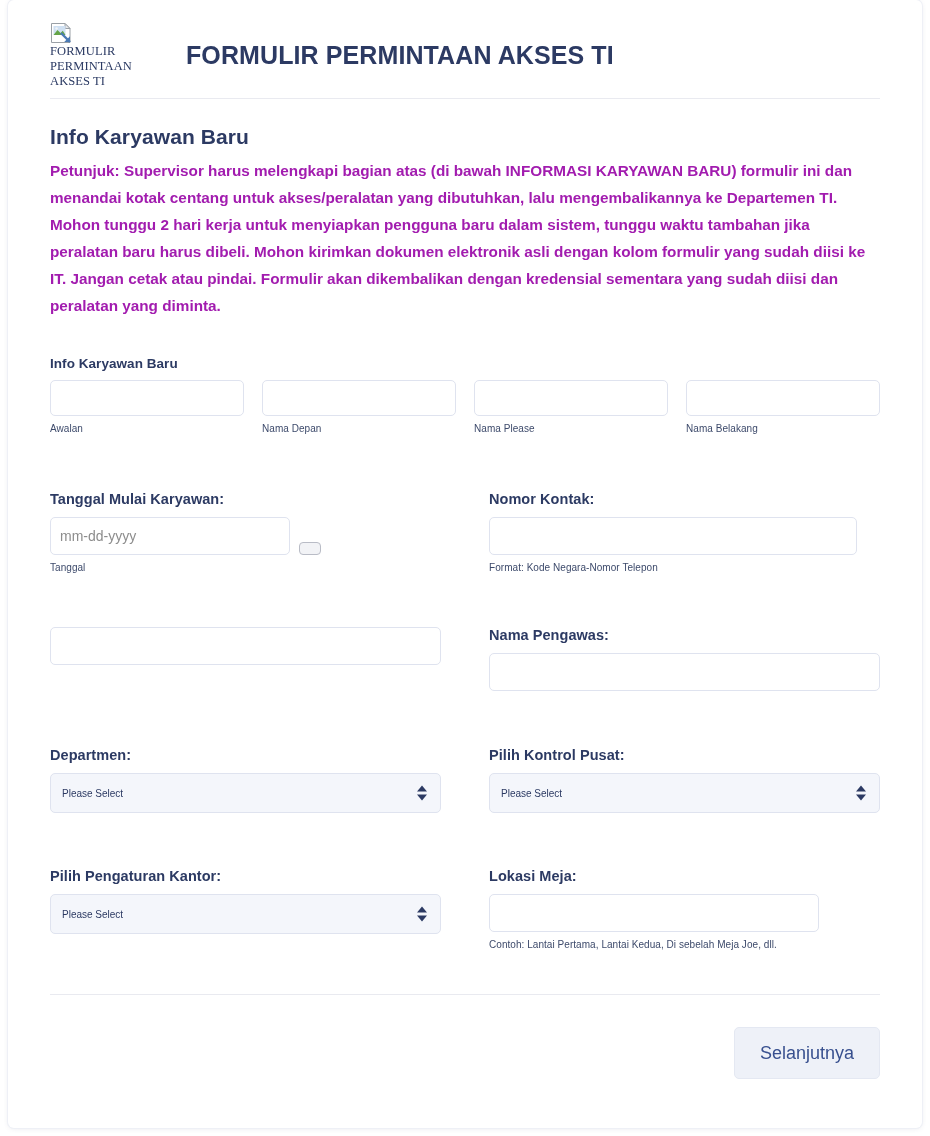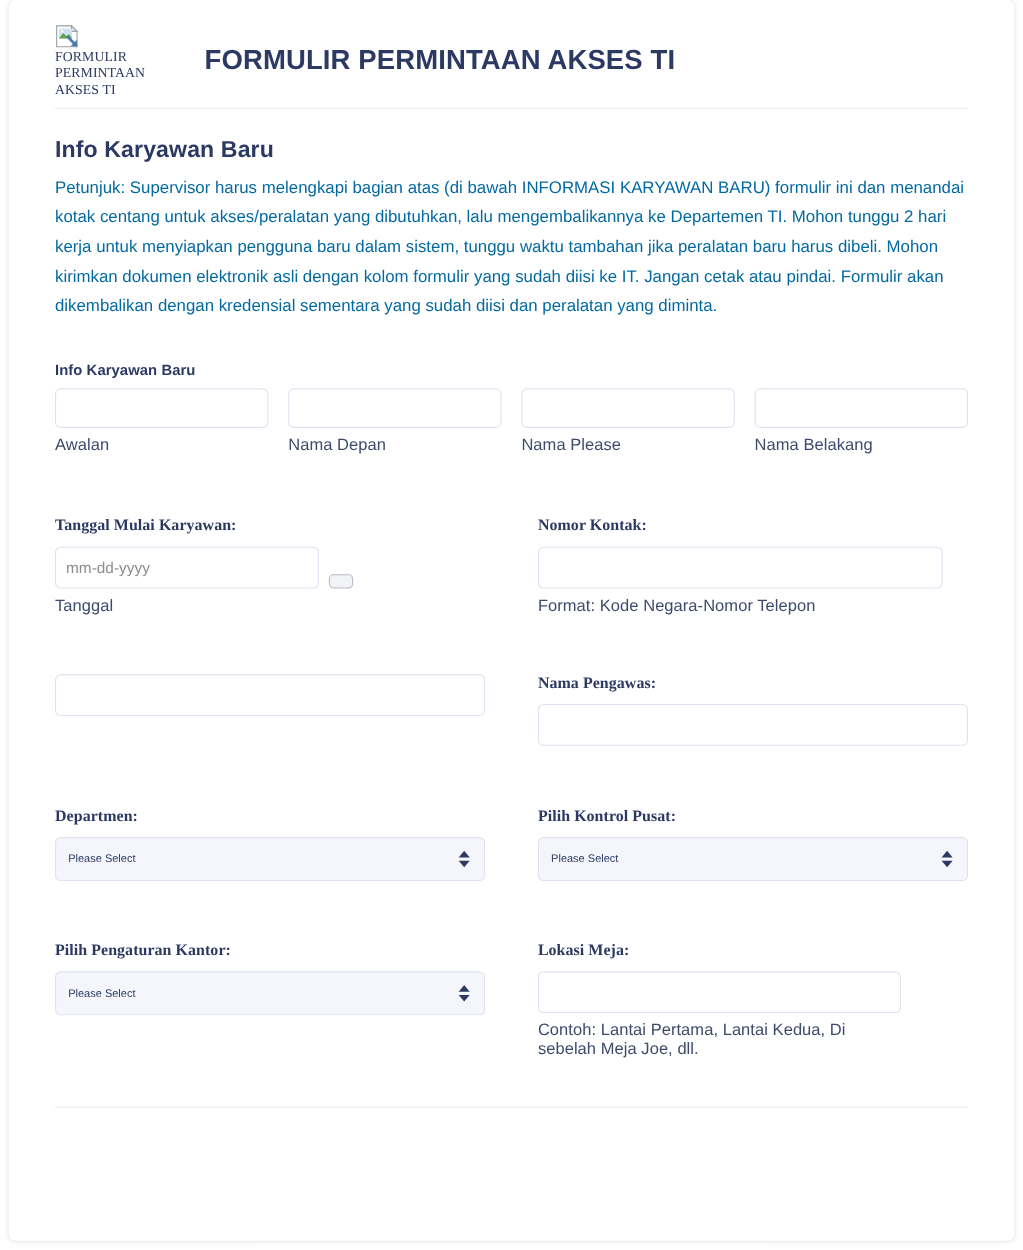--- a/index.html
+++ b/index.html
@@ -70,43 +70,43 @@
   .intro-heading {
     font-size: 21px;
     font-weight: bold;
     color: #2c3a63;
     margin: 0 0 8px 0;
     letter-spacing: .1px;
   }
   .intro-text {
     font-size: 15.3px;
     line-height: 27px;
-    color: #0369a1;
+    color: #a21caf;
     margin: 0;
     max-width: 830px;
+    font-weight: bold;
   }
 
   
   .section-label {
     font-size: 13.5px;
     font-weight: bold;
     color: #2c3a63;
     margin-bottom: 9px;
     letter-spacing: .05px;
   }
   .field-label {
     font-size: 14.5px;
     font-weight: bold;
     color: #2c3a63;
     margin-bottom: 10px;
     letter-spacing: .05px;
-    font-family: Liberation Serif, serif;
   }
   .sub-label {
-    font-size: 15px;
+    font-size: 10px;
     color: #3d4a6b;
     margin-top: 7px;
     letter-spacing: .05px;
   }
   .sub-label.center { text-align: left; }
 
   .txt-input {
     display: block;
     width: 100%;
     height: 36px;
@@ -346,14 +346,17 @@
 
     <div>
       <div class="field-label">Lokasi Meja:</div>
       <input class="txt-input w-desk" style="height: 38px;" type="text" value="">
       <div class="sub-label center" style="width:330px;">Contoh: Lantai Pertama, Lantai Kedua, Di sebelah Meja Joe, dll.</div>
     </div>
 
   </div>
 
   <div class="footer-divider"></div>
+  <div class="footer-actions">
+    <button class="next-btn">Selanjutnya</button>
+  </div>
 
 </div>
 
 </body></html>

